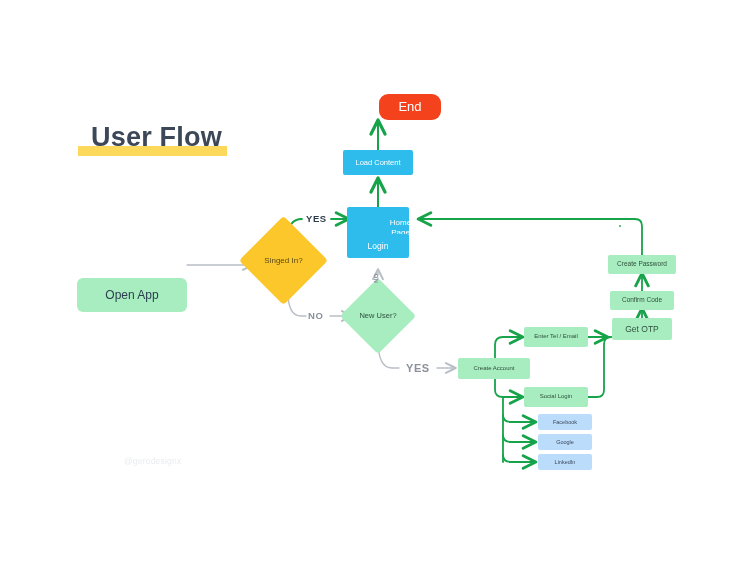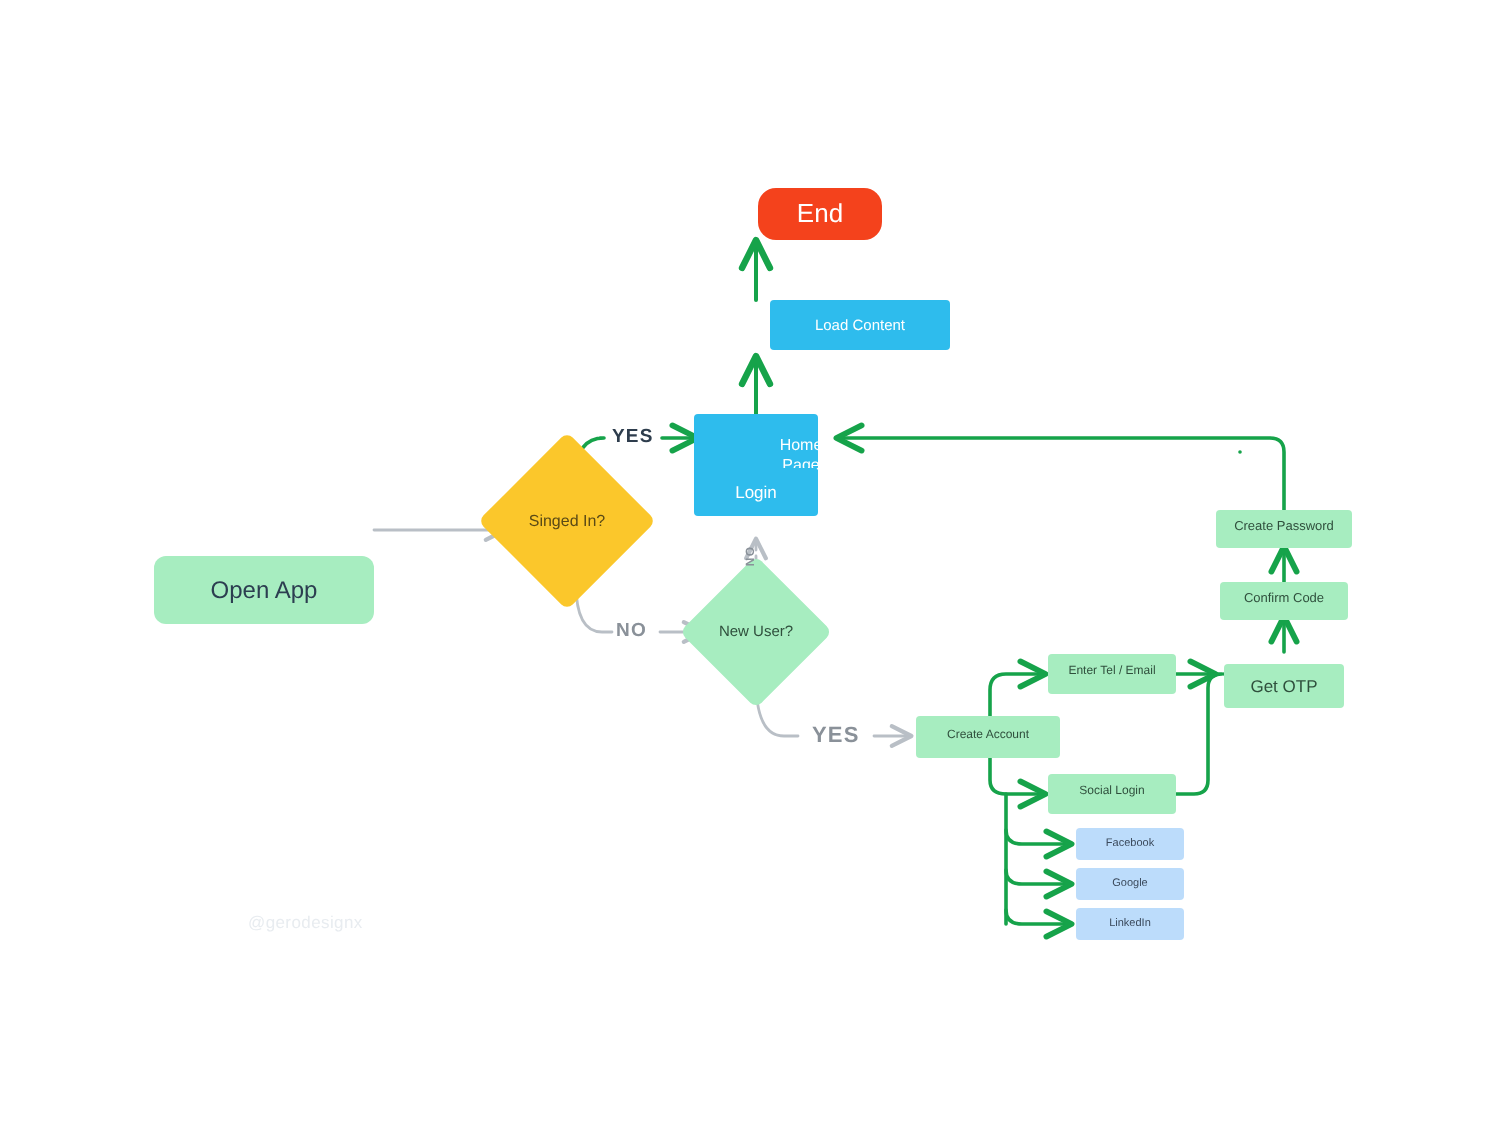--- a/index.html
+++ b/index.html
@@ -117,24 +117,28 @@
 
       <path d="M642,291 L642,275" stroke="#16a34a" stroke-width="1.8" marker-end="url(#agrn)"></path>
 
       <path d="M642,255 L642,226 Q642,219 635,219 L420,219" stroke="#16a34a" stroke-width="1.8" marker-end="url(#agrn)"></path>
 
       <path d="M612,337 L618,337" stroke="#16a34a" stroke-width="1.8"></path>
       <path d="M620,226 L620,226" stroke="#16a34a" stroke-width="1.8"></path>
     </g>
   </svg>
 
+  <div id="title-block">
+    <div id="title-underline"></div>
+    <div id="title-text">User Flow</div>
+  </div>
 
   <div class="node red" style="left:347px;top:94px;width:62px;height:26px;font-size:13px;">End</div>
 
-  <div class="node rect blue" style="left:343px;top:150px;width:90px;height:25px;font-size:7.5px;margin-left:42px;">Load Content</div>
+  <div class="node rect blue" style="left:343px;top:150px;width:70px;height:25px;font-size:7.5px;">Load Content</div>
 
   <div class="node rect blue" style="left:347px;top:207px;width:62px;height:41px;font-size:8px;padding-left:45px;">Home Page</div>
 
   <div class="node rect blue" style="left:347px;top:234px;width:62px;height:24px;font-size:8.5px;">Login</div>
 
   <div class="node greenbig" style="left:77px;top:248px;width:110px;height:34px;font-size:12px;margin-top:30px;">Open App</div>
 
   <div class="diamond dy" style="left:252px;top:229px;width:63px;height:63px;font-size:8px;">
     <div class="dshape"></div>
     <div class="dlabel">Singed In?</div>
@@ -150,21 +154,21 @@
   <div class="node rect green" style="left:524px;top:327px;width:64px;height:20px;font-size:6px;">Enter Tel / Email</div>
 
   <div class="node rect green" style="left:524px;top:387px;width:64px;height:20px;font-size:6px;">Social Login</div>
 
   <div class="node rect lblue" style="left:538px;top:414px;width:54px;height:16px;font-size:5.5px;">Facebook</div>
 
   <div class="node rect lblue" style="left:538px;top:434px;width:54px;height:16px;font-size:5.5px;">Google</div>
 
   <div class="node rect lblue" style="left:538px;top:454px;width:54px;height:16px;font-size:5.5px;">LinkedIn</div>
 
-  <div class="node rect green" style="left:612px;top:332px;width:60px;height:22px;font-size:8.5px;">Get OTP</div>
+  <div class="node rect green" style="left:612px;top:318px;width:60px;height:22px;font-size:8.5px;">Get OTP</div>
 
   <div class="node rect green" style="left:610px;top:291px;width:64px;height:19px;font-size:6.5px;">Confirm Code</div>
 
   <div class="node rect green" style="left:608px;top:255px;width:68px;height:19px;font-size:6.5px;">Create Password</div>
 
   <div class="elabel grn" style="left:306px;top:213px;">YES</div>
 
   <div class="elabel grey" style="left:308px;top:310px;">NO</div>
 
   <div class="elabel grey vert" style="left:371px;top:275px;">NO</div>

